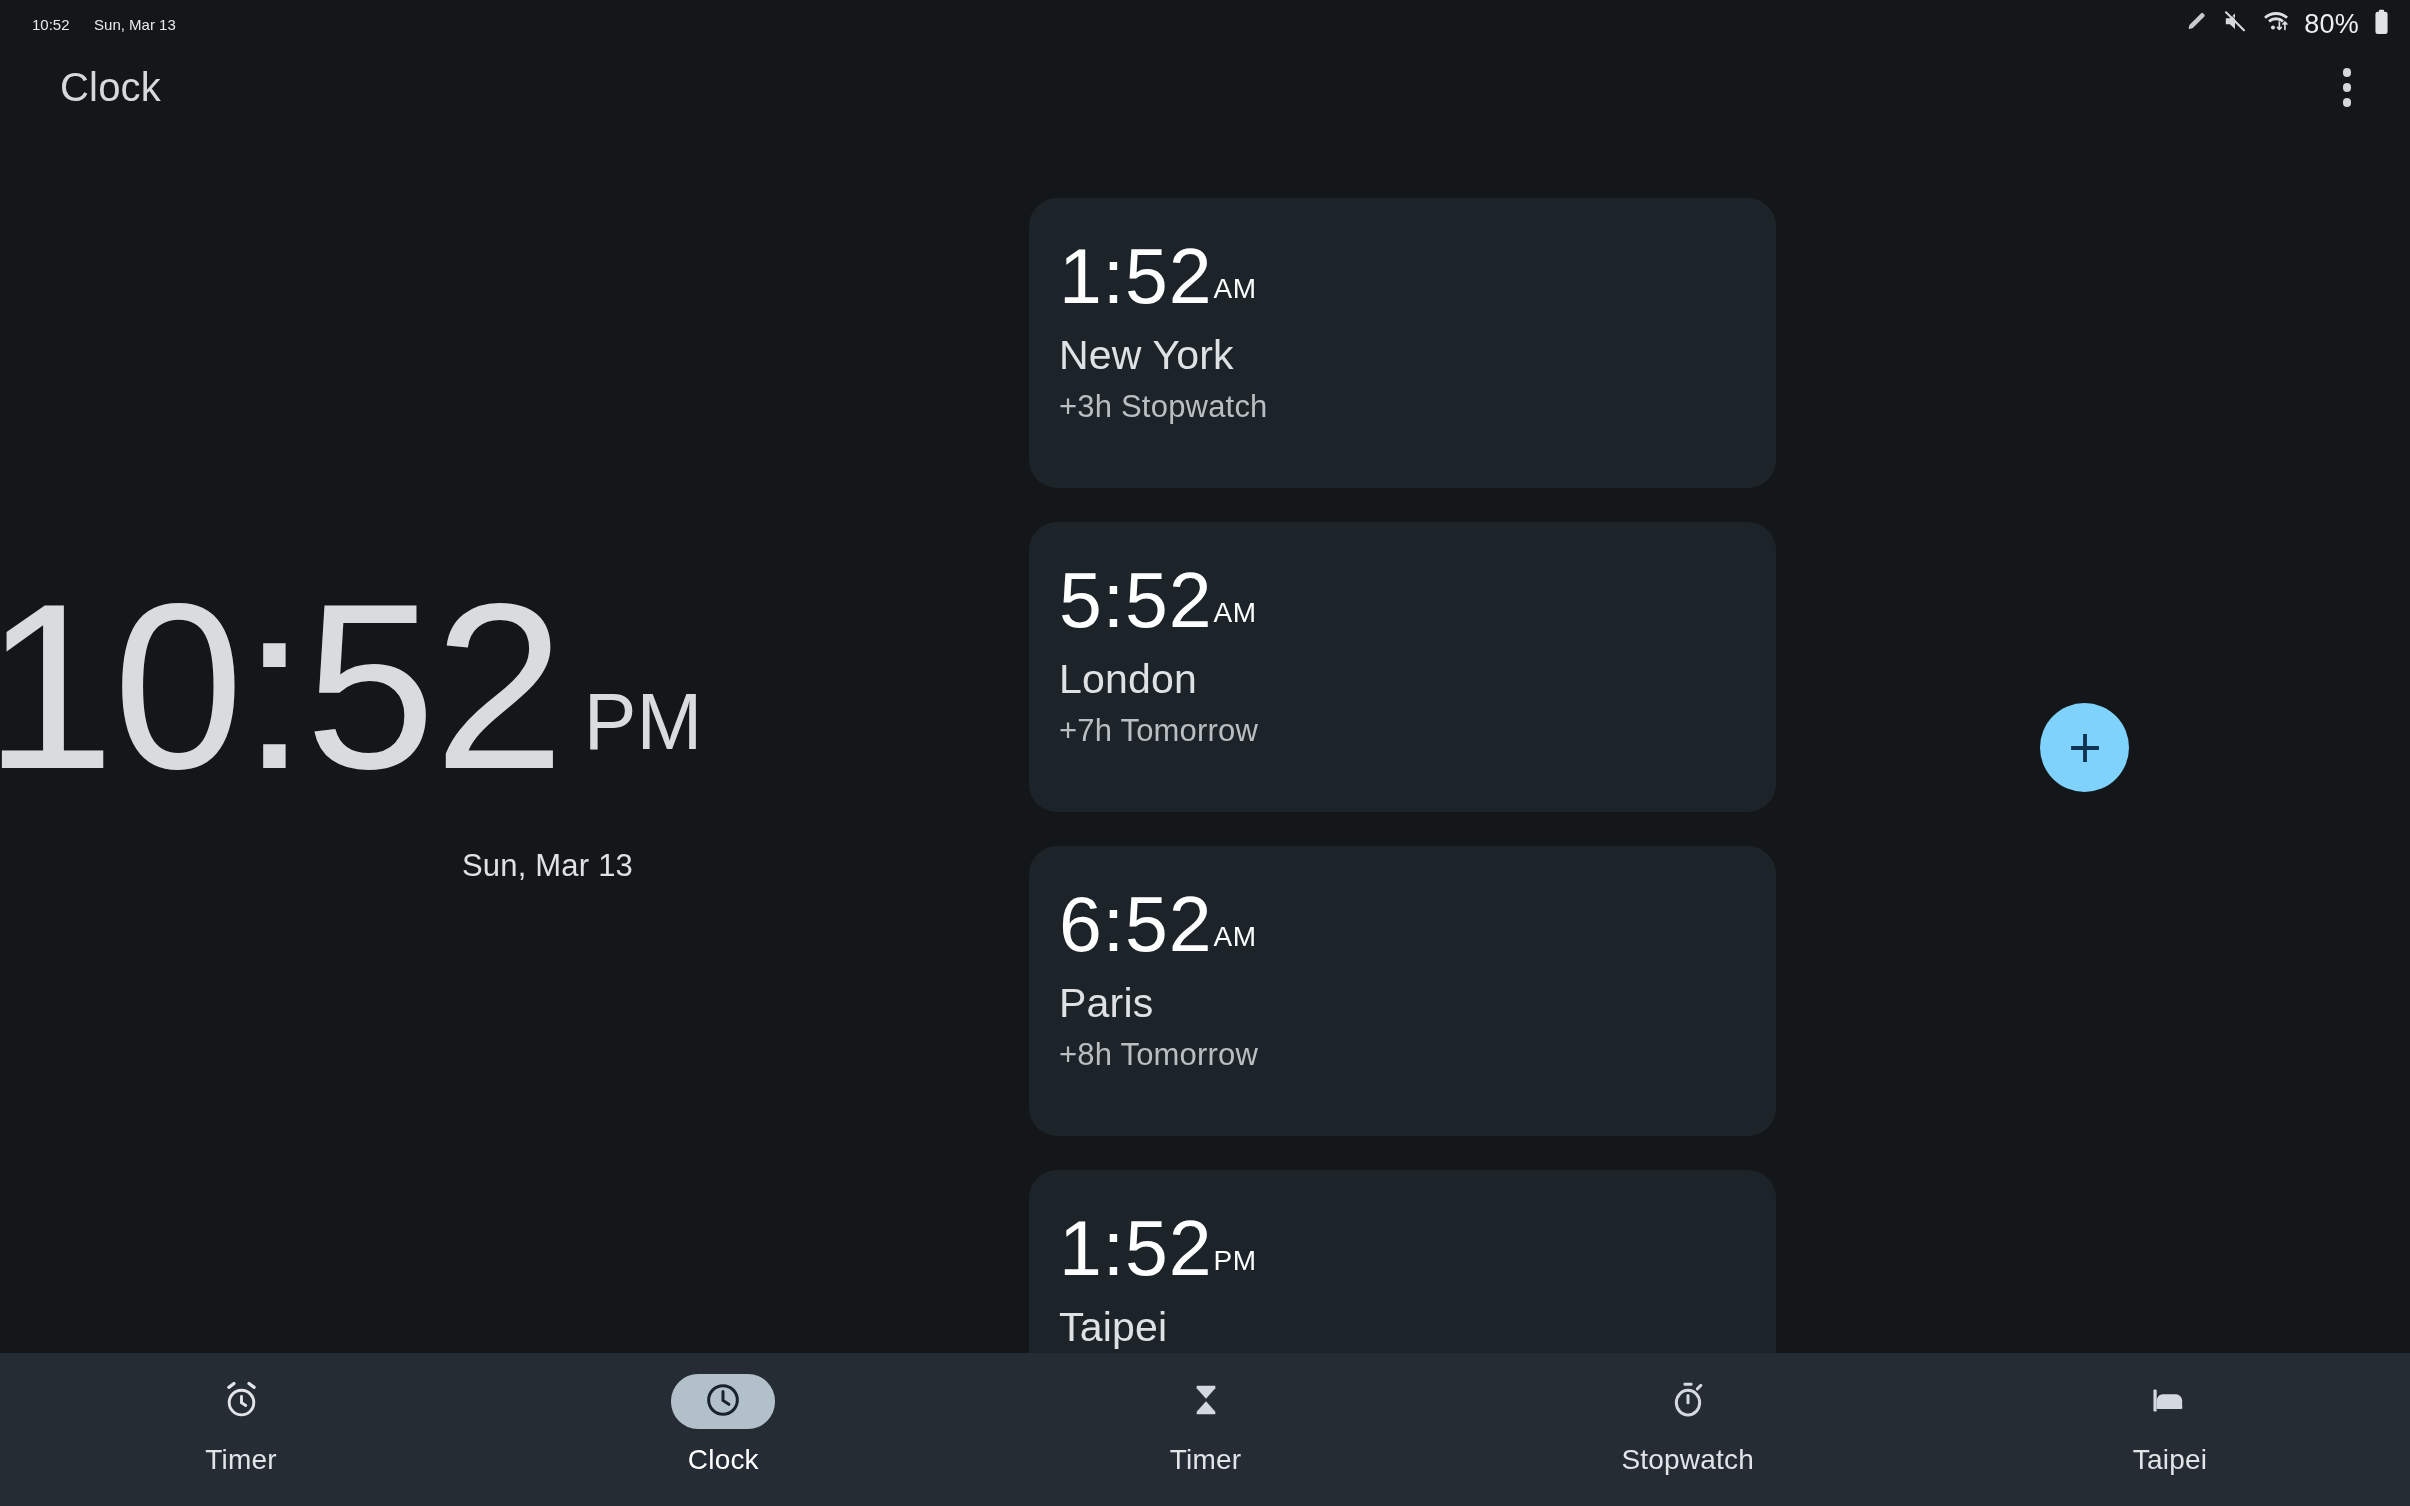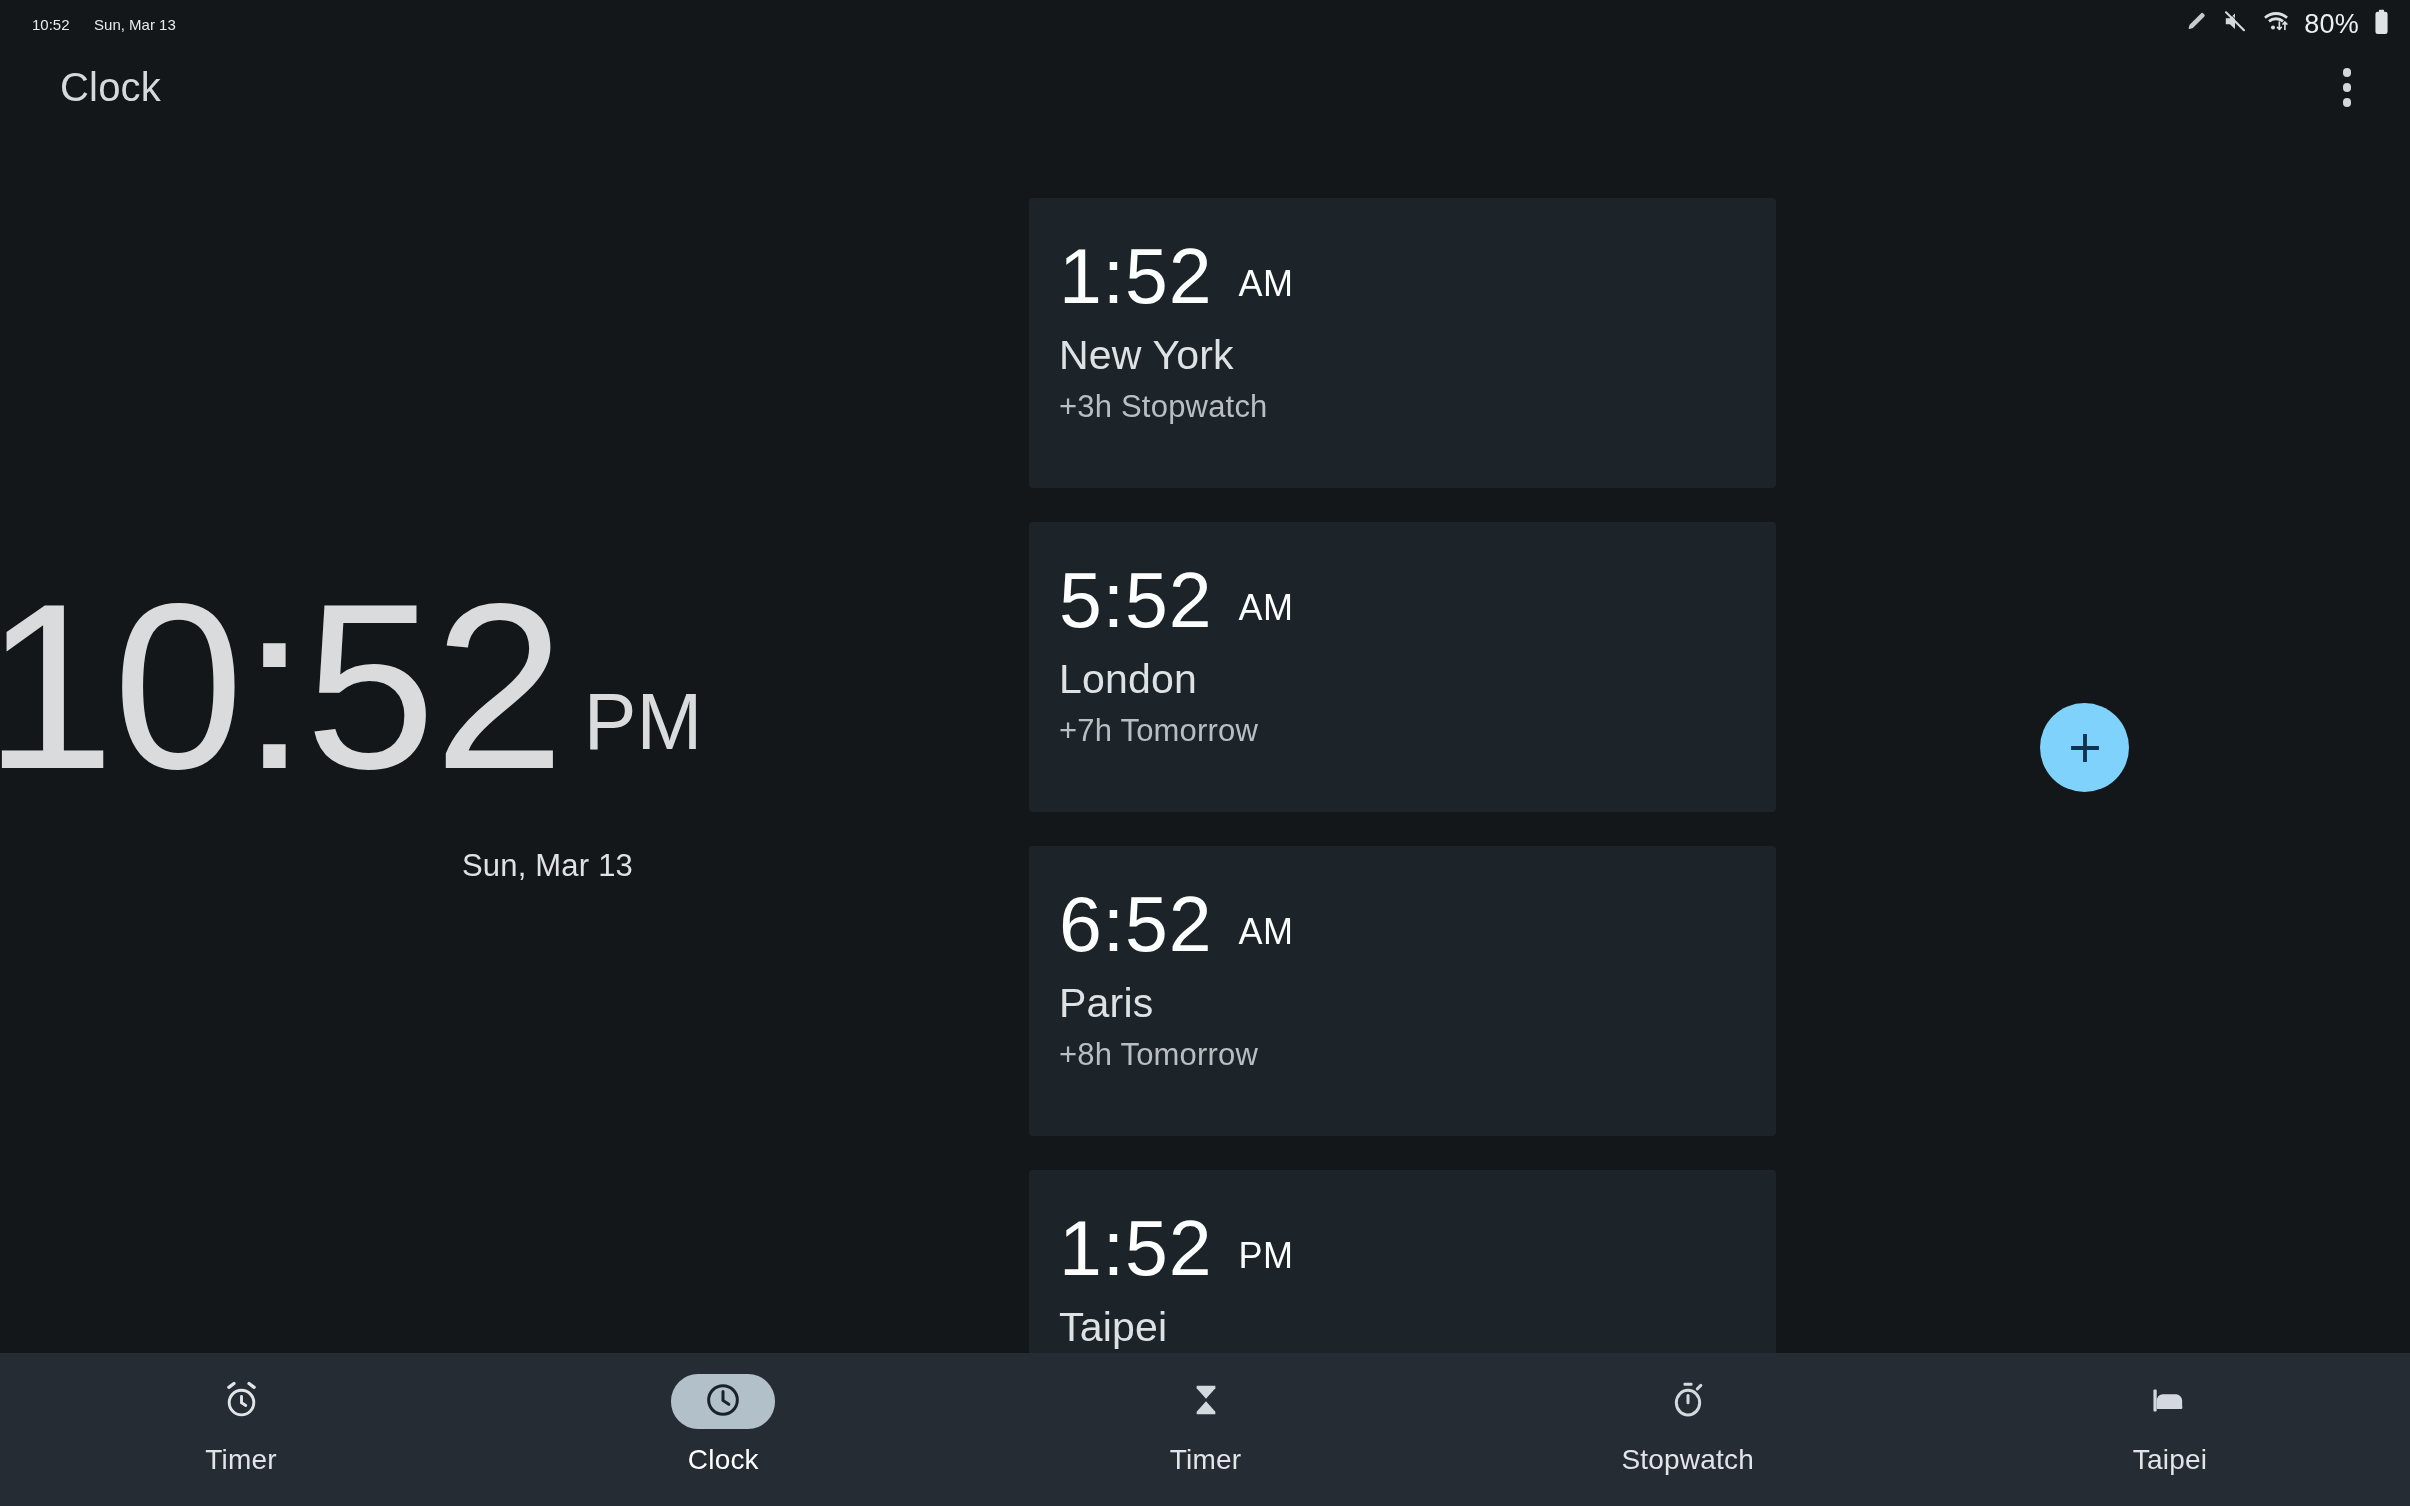--- a/index.html
+++ b/index.html
@@ -92,40 +92,40 @@
   }
 
   
   .city-list {
     position:absolute;
     left:1029px; top:198px;
     width:747px;
   }
   .city-card {
     background:#1d2429;
-    border-radius:4px;
+    border-radius:28px;
     padding:45px 0 41px 30px;
     margin-bottom:34px;
     height:290px;
     cursor:pointer;
   }
   .city-card.last { height:217px; overflow:hidden; padding-bottom:0; margin-bottom:0; }
   .city-time-row { display:flex; align-items:flex-end; margin-bottom:21px; }
   .city-time {
     font-size:77px;
     font-weight:400;
     color:#fdfefe;
     line-height:0.88;
     letter-spacing:0.9px;
   }
   .city-ampm {
-    font-size:36px;
+    font-size:28px;
     font-weight:400;
     color:#fdfefe;
-    margin-left:26px;
+    margin-left:1px;
     margin-bottom:5.6px;
     letter-spacing:0.5px;
   }
   .city-name {
     font-size:41px;
     color:#dfe2e5;
     margin-bottom:10.4px;
     letter-spacing:0.2px;
   }
   .city-offset {

